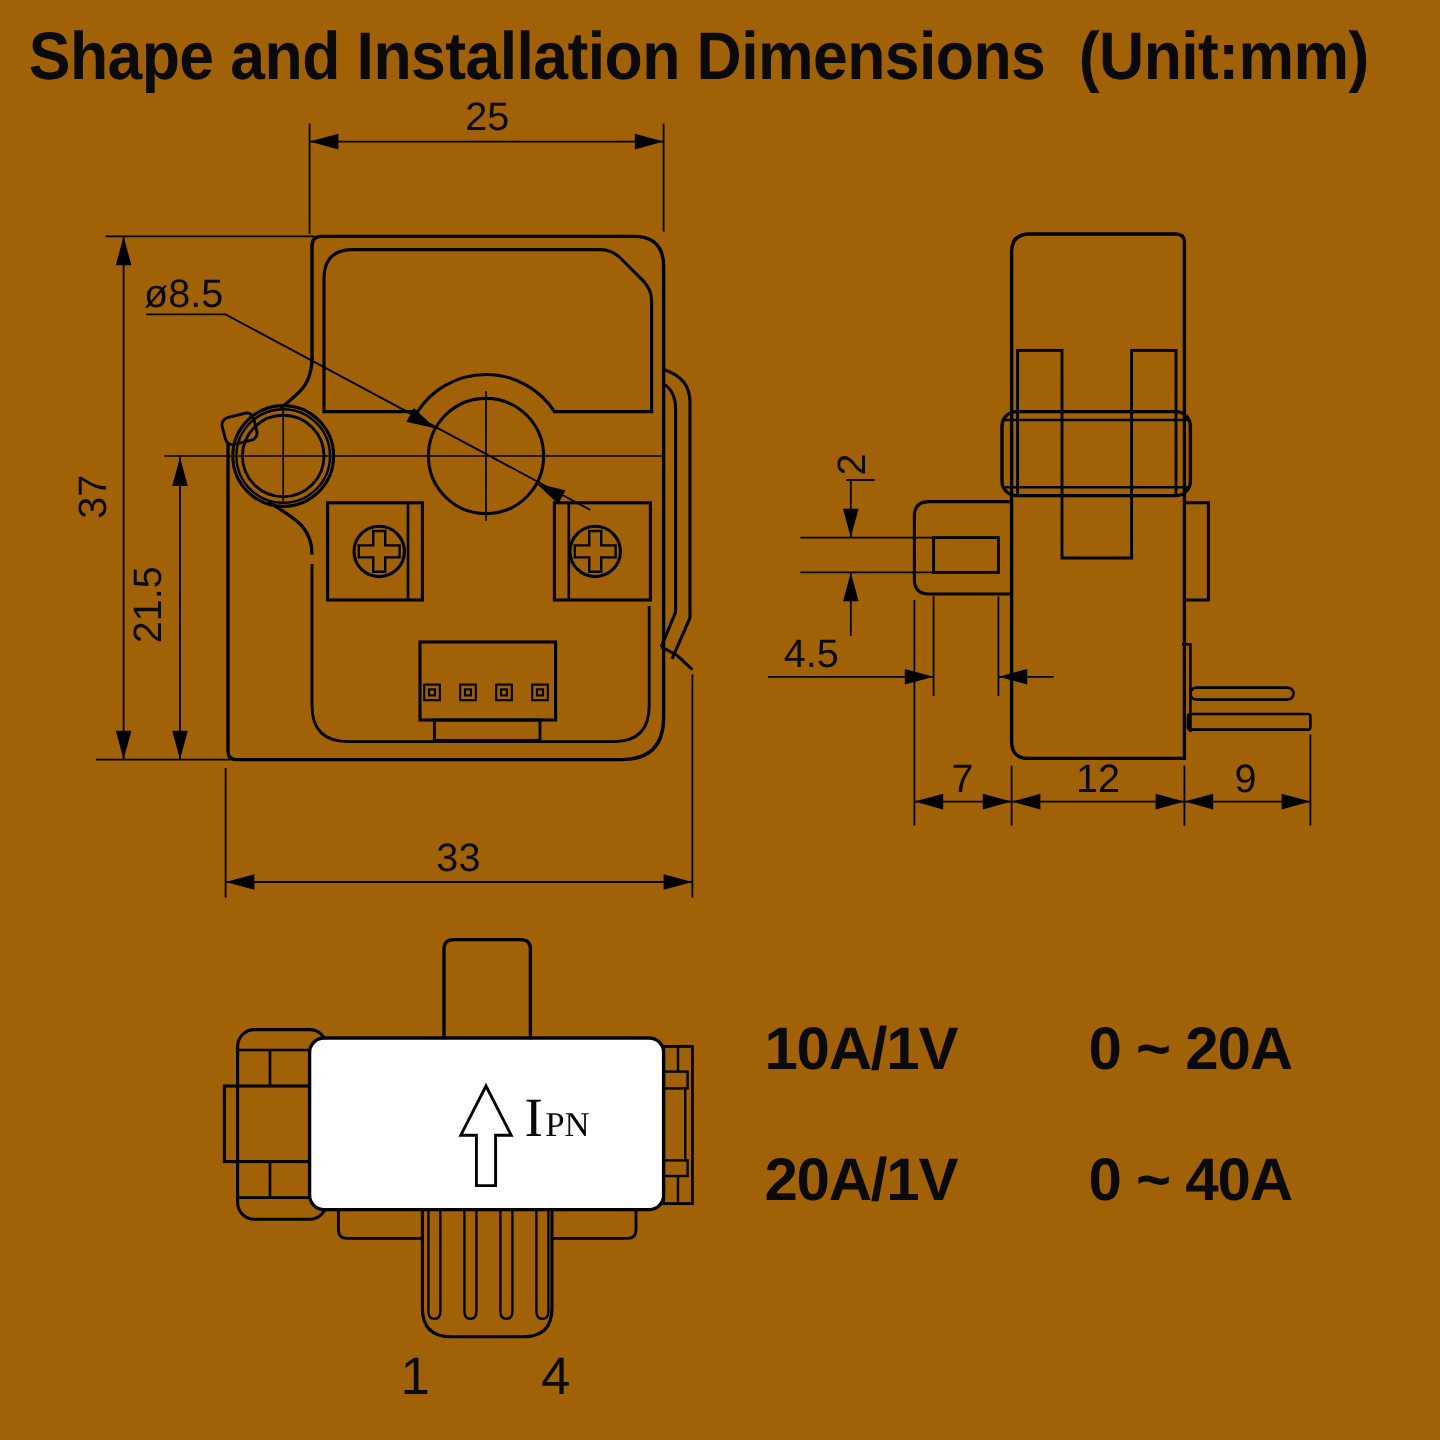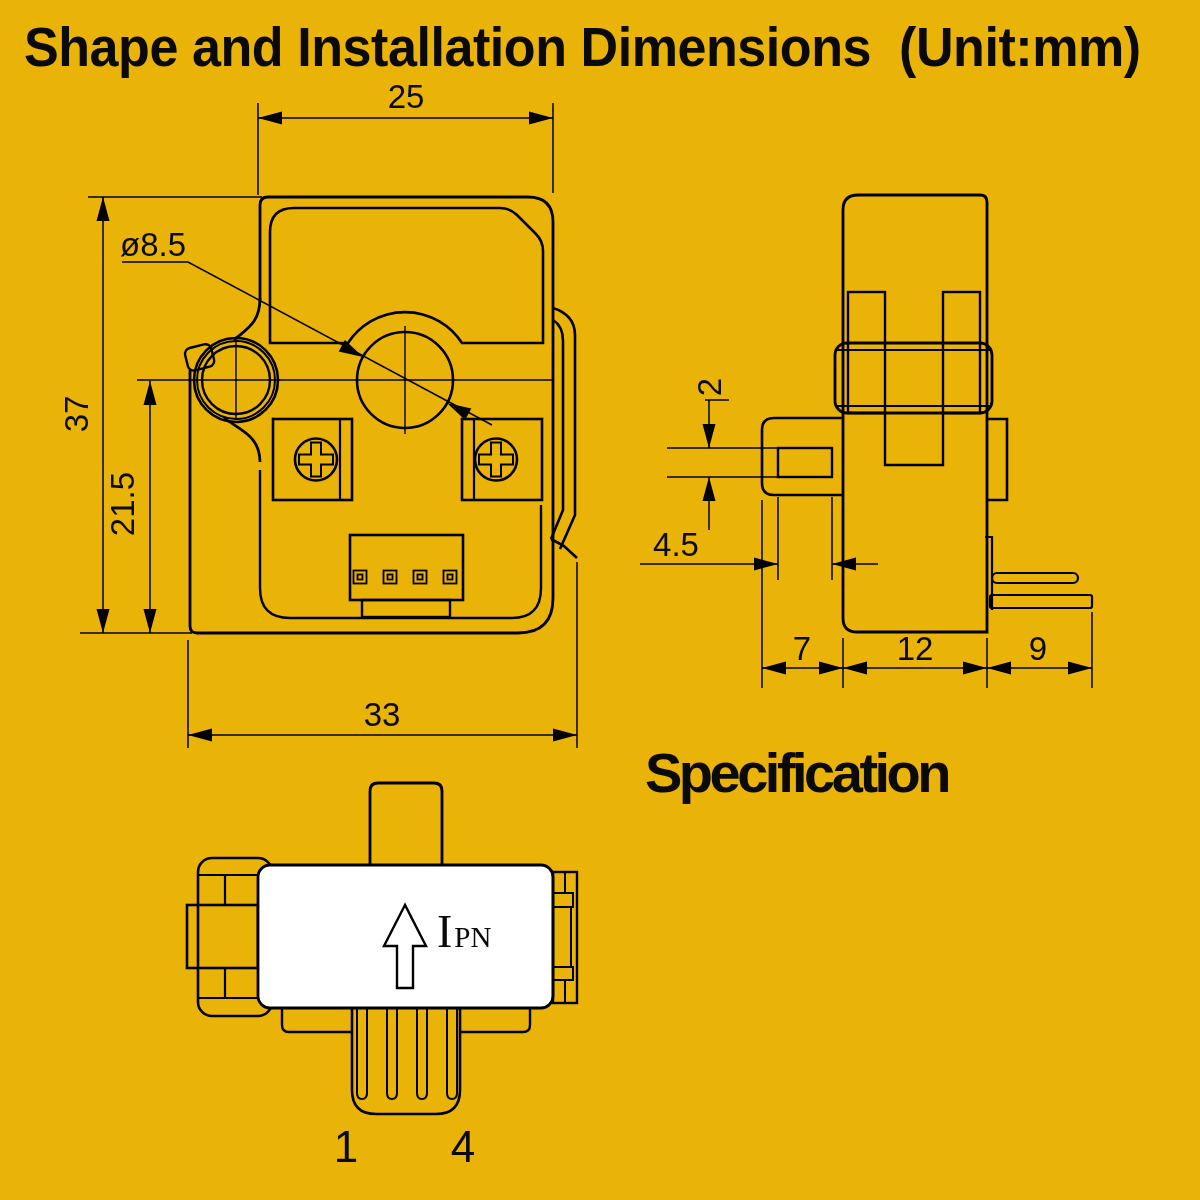--- a/index.html
+++ b/index.html
@@ -1,16 +1,16 @@
 <!DOCTYPE html>
 <html><head>
 <meta charset="utf-8">
 <style>
   html,body{margin:0;padding:0;background:#ffffff;}
-  #page{position:relative;width:1200px;height:1200px;background:#eab308;overflow:hidden;
+  #page{position:relative;width:1200px;height:1200px;background:#a16207;overflow:hidden;
         font-family:"Liberation Sans",sans-serif;color:#0a0a0a;}
   #main-title{position:absolute;left:24px;top:14px;font-size:56px;font-weight:700;
         letter-spacing:-0.5px;white-space:pre;transform:scaleX(0.93);transform-origin:left top;
         color:#0a0a0a;}
   svg{position:absolute;left:0;top:80px;}
   svg text{font-family:"Liberation Sans",sans-serif;fill:#0a0a0a;}
   .dim{font-size:33px;}
   .pinlbl{font-size:44px;}
   .ipn{font-family:"Liberation Serif",serif;}
   #spec-heading{position:absolute;left:645px;top:740px;font-size:56px;font-weight:700;
@@ -210,14 +210,19 @@
       <g stroke="none" fill="#0a0a0a">
         <text class="ipn" x="437" y="947" font-size="46">
           <tspan>I</tspan><tspan font-size="29" dx="2">PN</tspan>
         </text>
         <text class="pinlbl" x="346" y="1162" text-anchor="middle">1</text>
         <text class="pinlbl" x="463" y="1162" text-anchor="middle">4</text>
       </g>
     </g>
   </svg>
 
-  <div id="spec-heading">Specification</div>
+  <div class="spec-row" id="spec-row-0">
+    <span class="spec-ratio">10A/1V</span><span class="spec-range">0 ~ 20A</span>
+  </div>
+  <div class="spec-row" id="spec-row-1">
+    <span class="spec-ratio">20A/1V</span><span class="spec-range">0 ~ 40A</span>
+  </div>
 </div>
 
 </body></html>

